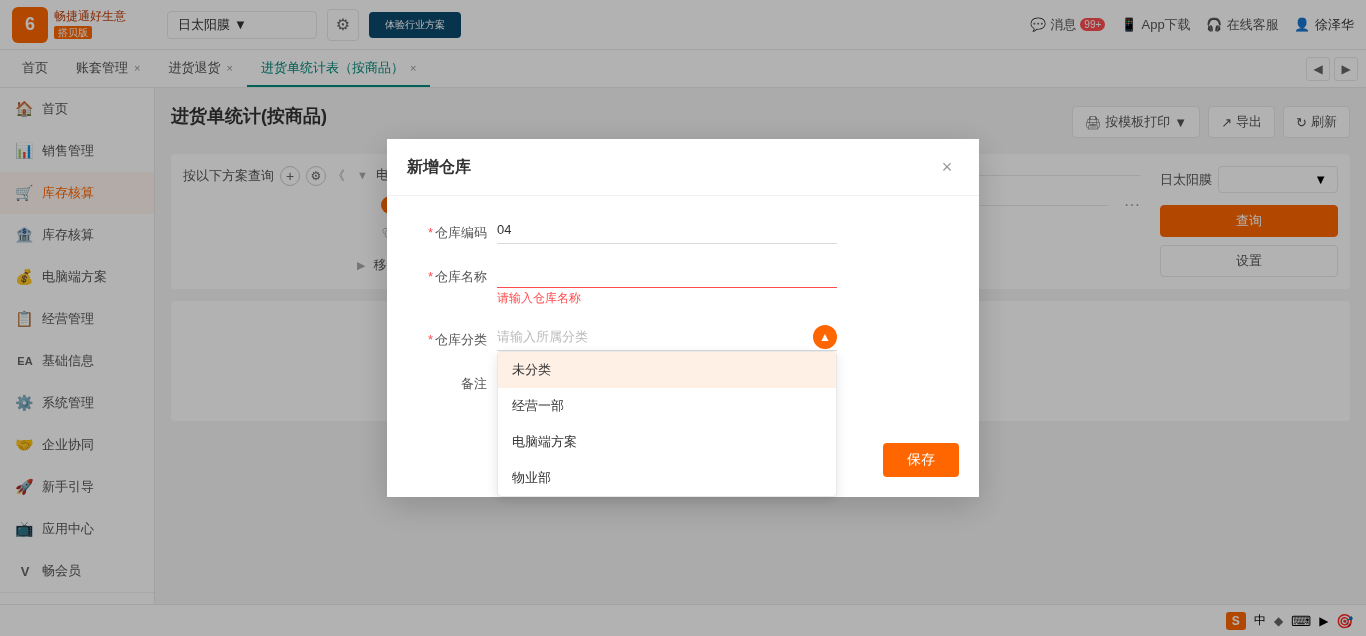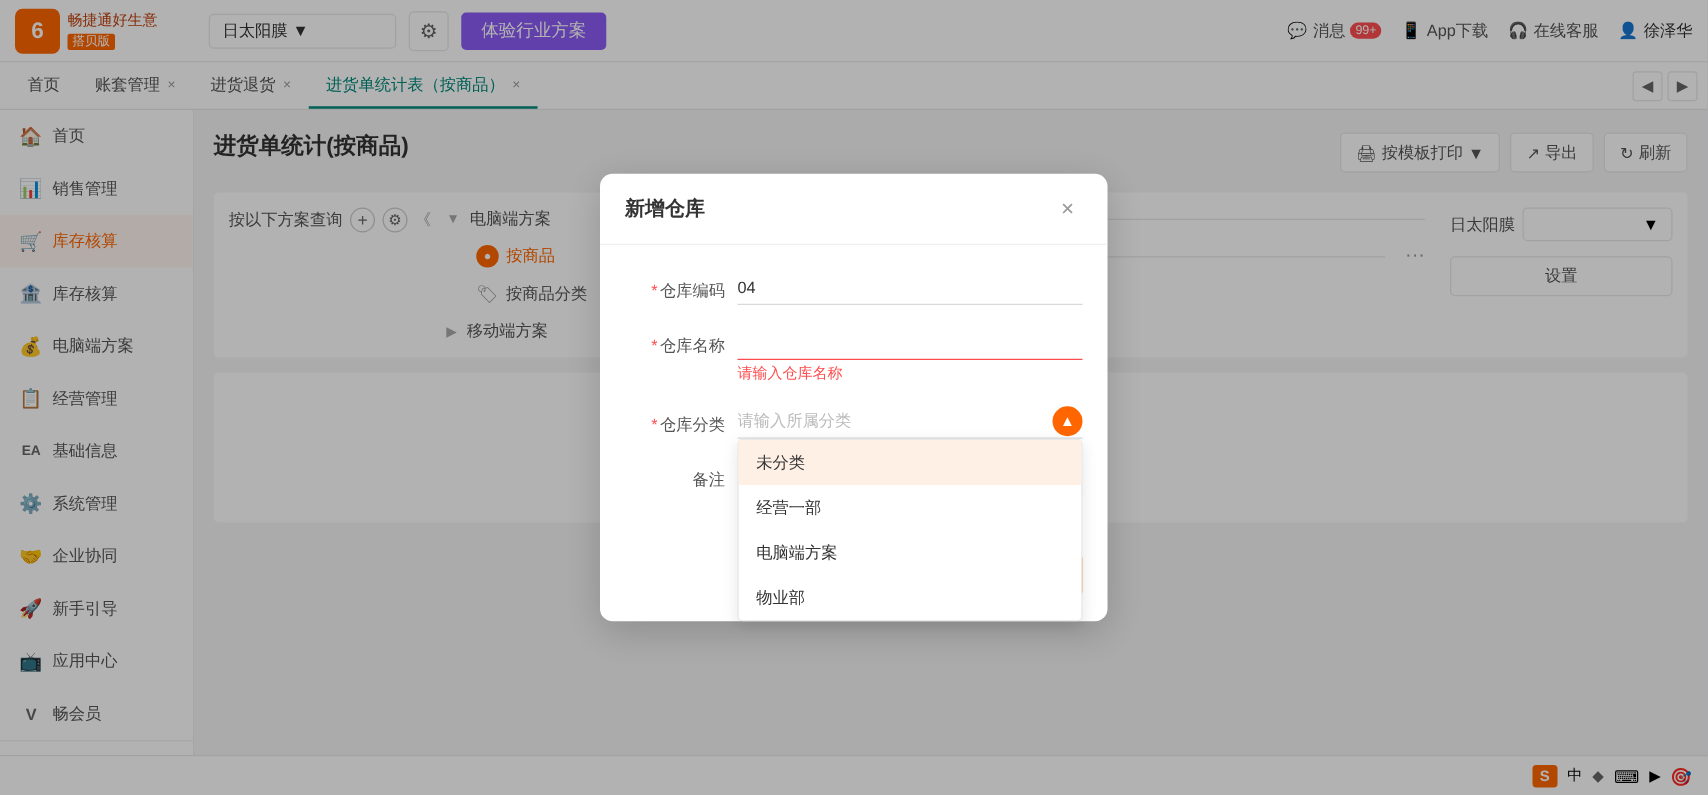--- a/index.html
+++ b/index.html
@@ -37,23 +37,23 @@
     }
     .store-selector span { color: #333; font-size: 13px; }
     .chevron { color: #999; font-size: 10px; }
     .gear-btn {
       width: 32px; height: 32px;
       border: 1px solid #e8e8e8; border-radius: 4px;
       display: flex; align-items: center; justify-content: center;
       cursor: pointer; color: #666; font-size: 16px;
     }
     .try-btn {
-      background: #8b5cf6; color: white;
+      background: #0c4a6e; color: white;
       border: none; border-radius: 4px;
-      padding: 6px 16px; cursor: pointer; font-size: 14px;
+      padding: 6px 16px; cursor: pointer; font-size: 10px;
     }
     .header-right {
       margin-left: auto;
       display: flex; align-items: center; gap: 16px;
     }
     .header-right-item {
       display: flex; align-items: center; gap: 4px;
       cursor: pointer; color: #555; font-size: 13px;
     }
     .badge-red {
@@ -158,22 +158,22 @@
     .modal-backdrop {
       position: fixed; top: 0; left: 0; right: 0; bottom: 0;
       background: rgba(0,0,0,0.3);
       display: flex; align-items: center; justify-content: center;
       z-index: 1000;
     }
 
     
     .modal {
       background: white;
-      border-radius: 10px;
-      width: 406px;
+      border-radius: 0;
+      width: 592px;
       box-shadow: 0 8px 32px rgba(0,0,0,0.18);
       position: relative;
     }
     .modal-header {
       padding: 16px 20px;
       border-bottom: 1px solid #f0f0f0;
       display: flex; align-items: center; justify-content: space-between;
     }
     .modal-title { font-size: 16px; font-weight: 600; color: #333; }
     .modal-close {
@@ -447,20 +447,21 @@
       </div>
 
       <div style="display:flex; flex-direction:column; gap:8px; margin-left:8px;">
         <div style="display:flex; align-items:center; gap:6px; margin-bottom:4px;">
           <span style="font-size:13px;color:#555;">日太阳膜</span>
           <div style="width:120px; border:1px solid #e8e8e8; border-radius:4px; padding:5px 10px; font-size:13px; cursor:pointer; display:flex; justify-content:space-between;">
             <span></span>
             <span>▼</span>
           </div>
         </div>
+        <button class="toolbar-btn primary" style="width:100%;justify-content:center;">查询</button>
         <button class="toolbar-btn" style="width:100%;justify-content:center;">设置</button>
       </div>
     </div>
 
     <div class="content-table-area" style="min-height:120px; display:flex; align-items:center; justify-content:center; flex-direction:column; gap:12px;">
       <div style="font-size:13px; color:#aaa;">用【过滤】条件来缩小分析范围</div>
     </div>
   </div>
 </div>
 

